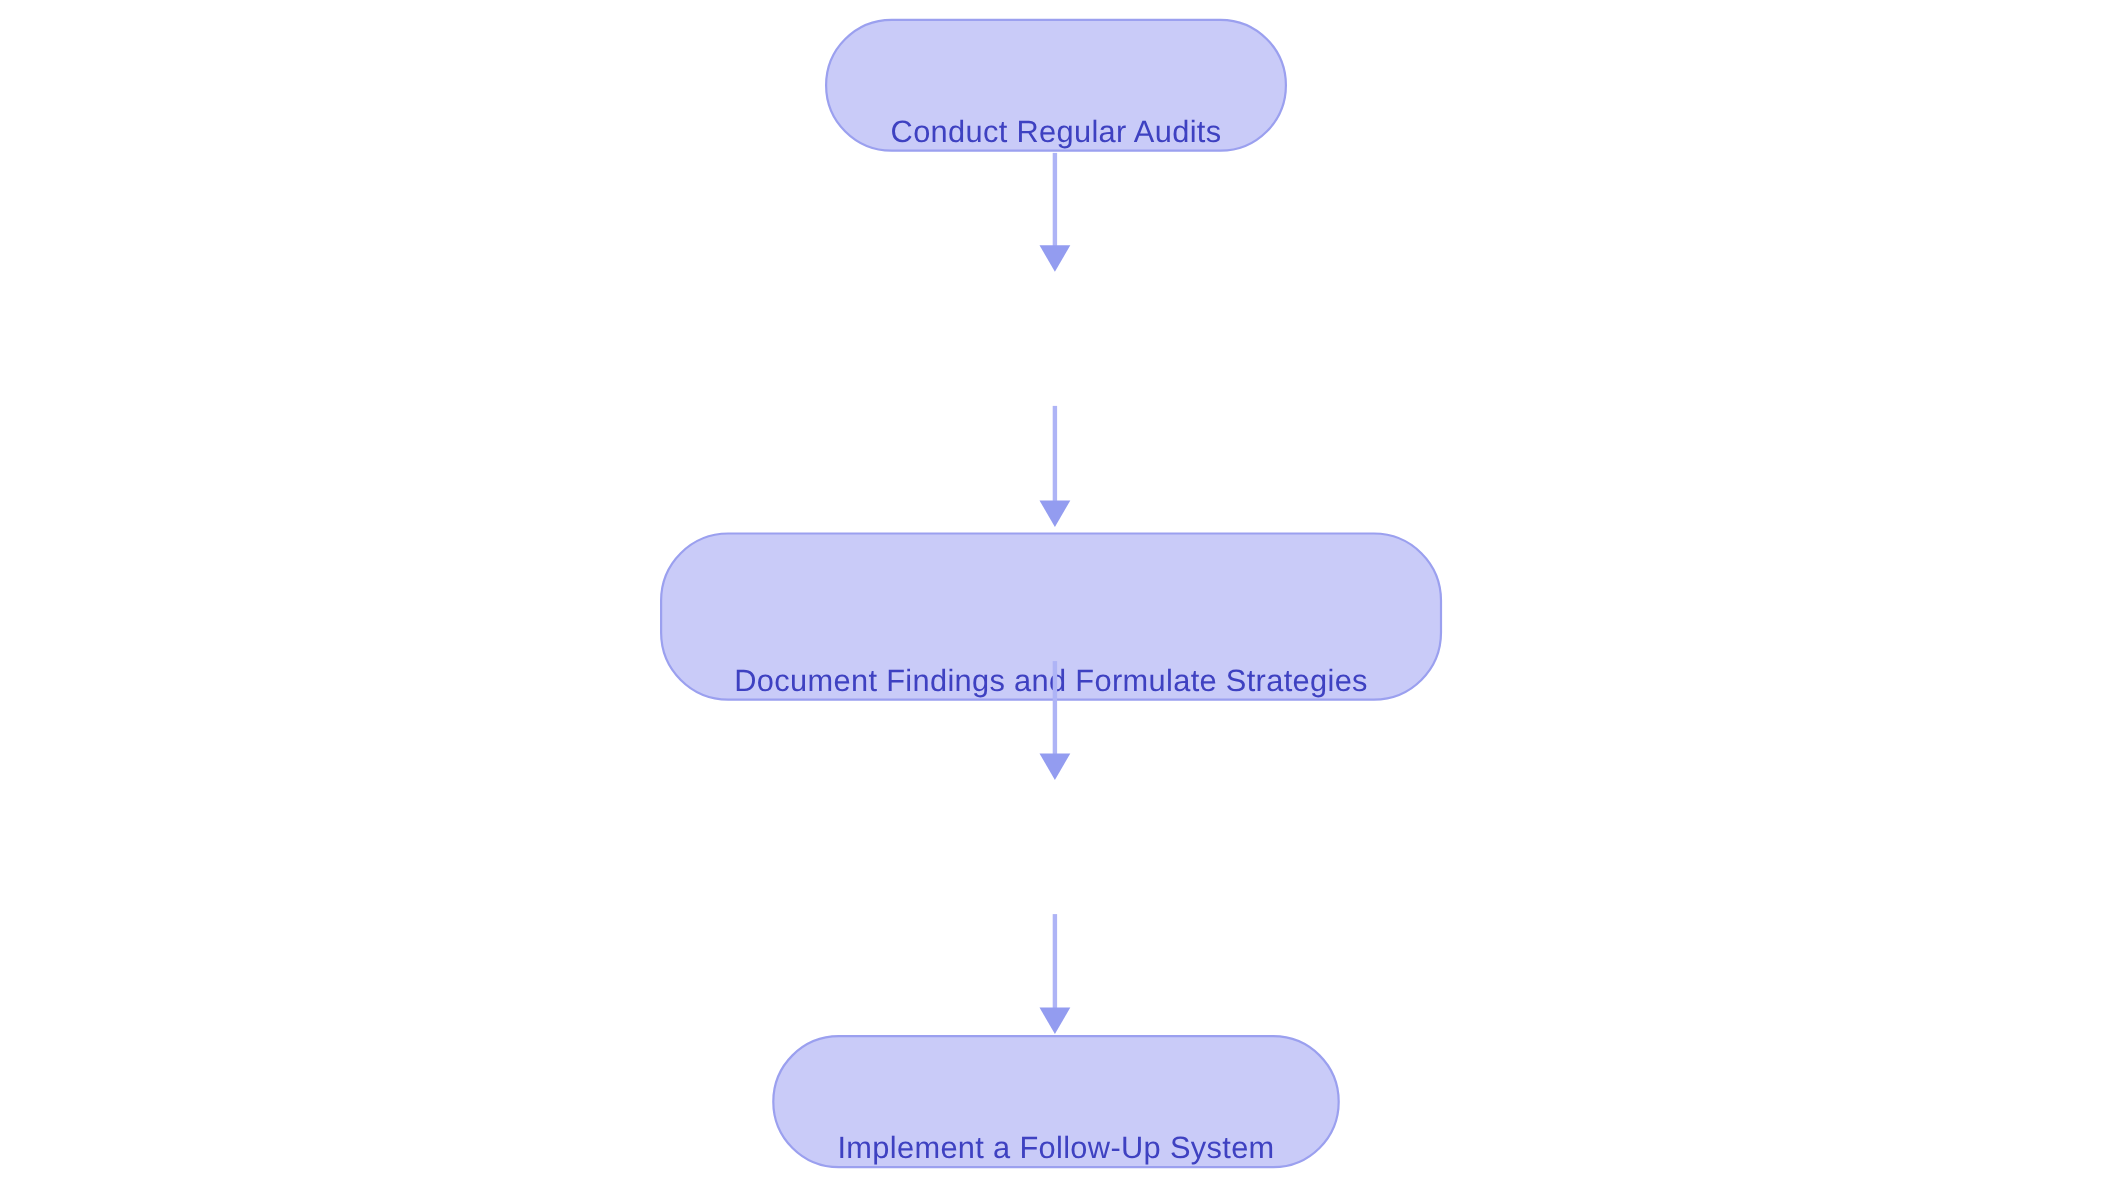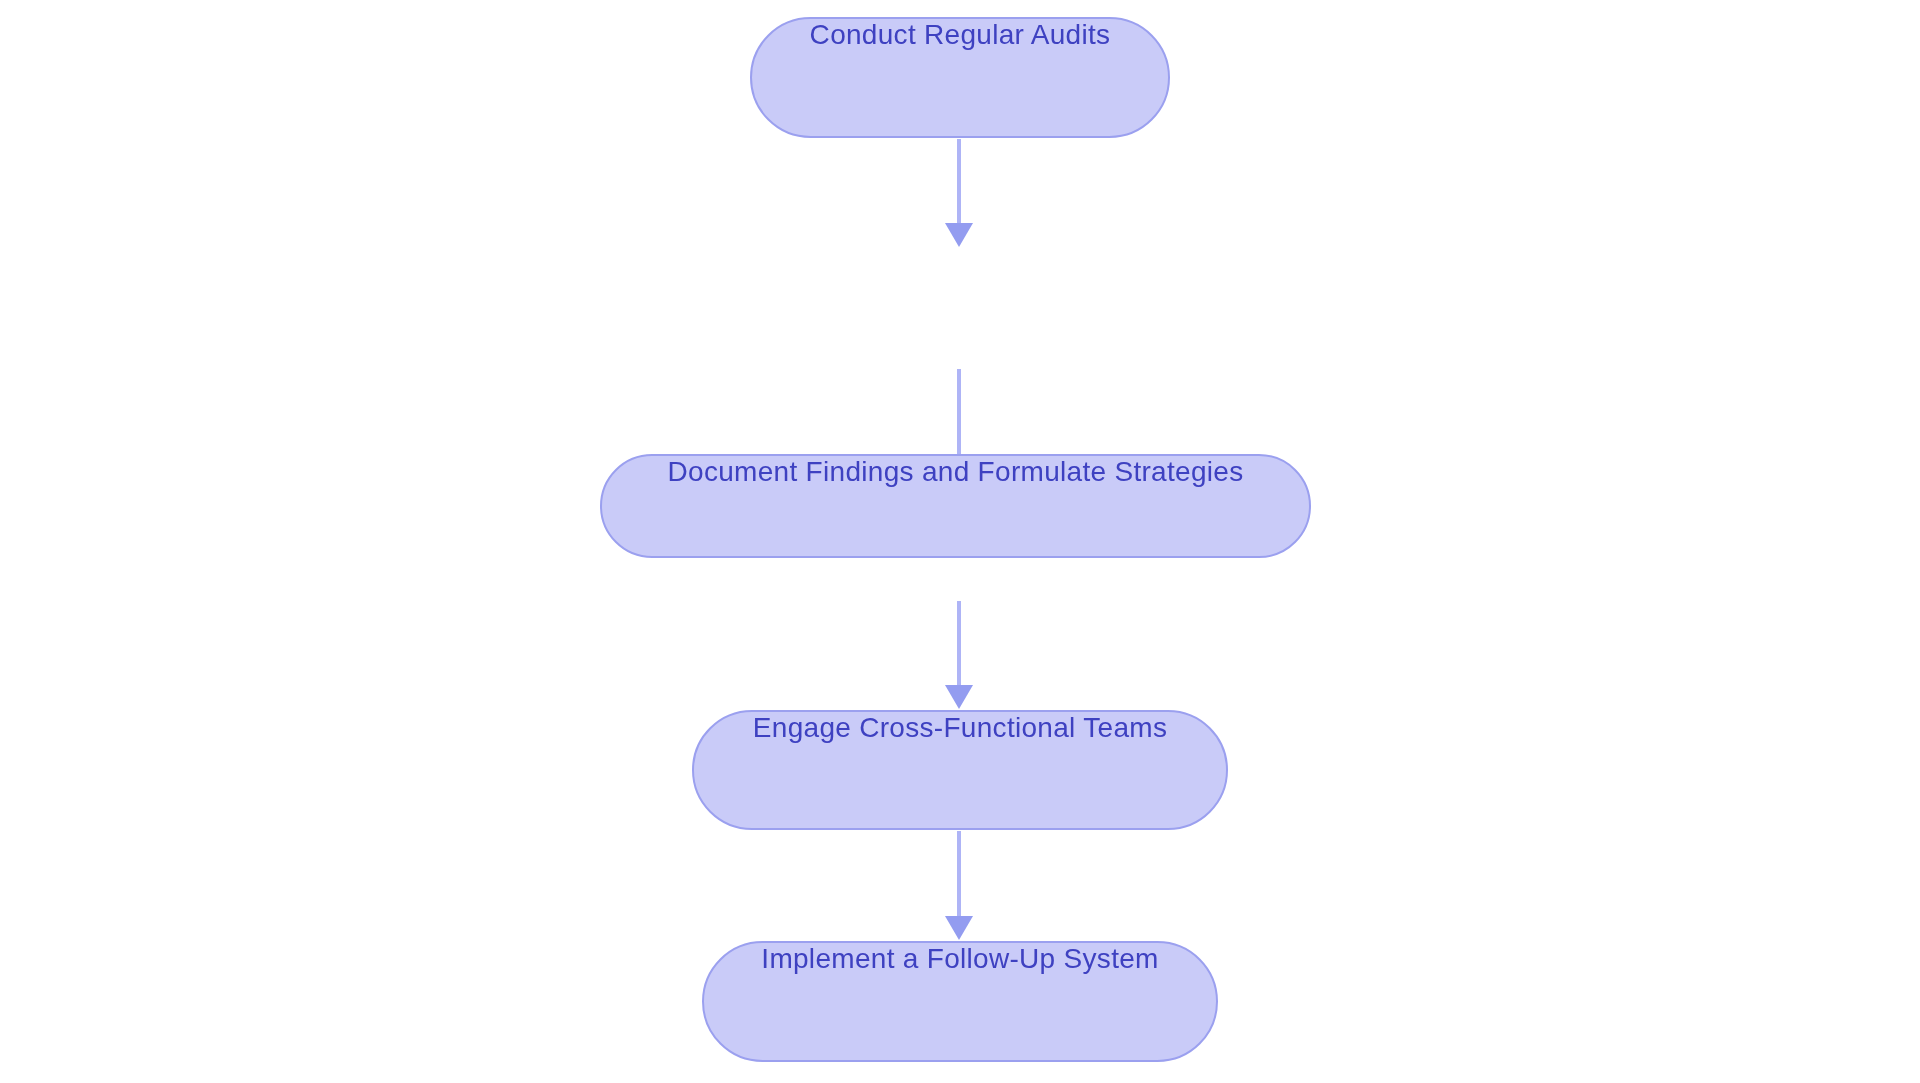--- a/index.html
+++ b/index.html
@@ -7,37 +7,37 @@
     position: relative;
     width: 1920px;
     height: 1083px;
     background: var(--canvas-background, #ffffff);
     font-family: "Liberation Sans", sans-serif;
     overflow: hidden;
   }
   .node {
     position: absolute;
     display: flex;
-    align-items: flex-start;
+    align-items: flex-end;
     justify-content: center;
     box-sizing: border-box;
     border-radius: 62px;
     background: var(--node-fill, #c9cbf8);
     border: 2px solid var(--node-border, #9ba0ef);
   }
   .node-label {
     font-size: 28px;
     font-weight: 400;
     letter-spacing: 0.3px;
     color: var(--node-text, #3e41c1);
     white-space: nowrap;
   }
   .n1 { left: 750px; top: 17px;  width: 420px; height: 121px; }
   .n2 { left: 695px; top: 248px; width: 530px; height: 120px; }
-  .n3 { left: 600px; top: 454px; width: 711px; height: 104px; }
+  .n3 { left: 600px; top: 484px; width: 711px; height: 153px; }
   .n4 { left: 692px; top: 710px; width: 536px; height: 120px; }
   .n5 { left: 702px; top: 941px; width: 516px; height: 121px; }
 
   .arrow { position: absolute; width: 28px; }
   .a1 { left: 945px; top: 139px; height: 108px; }
   .a2 { left: 945px; top: 369px; height: 110px; }
   .a3 { left: 945px; top: 601px; height: 108px; }
   .a4 { left: 945px; top: 831px; height: 109px; }
   .arrow-line {
     position: absolute;
@@ -77,23 +77,20 @@
 
   <div class="node n3">
     <span class="node-label">Document Findings and Formulate Strategies</span>
   </div>
 
   <div class="arrow a3">
     <div class="arrow-line"></div>
     <div class="arrow-head"></div>
   </div>
 
-  <div class="node n4">
-    <span class="node-label">Engage Cross-Functional Teams</span>
-  </div>
 
   <div class="arrow a4">
     <div class="arrow-line"></div>
     <div class="arrow-head"></div>
   </div>
 
   <div class="node n5">
     <span class="node-label">Implement a Follow-Up System</span>
   </div>
 

